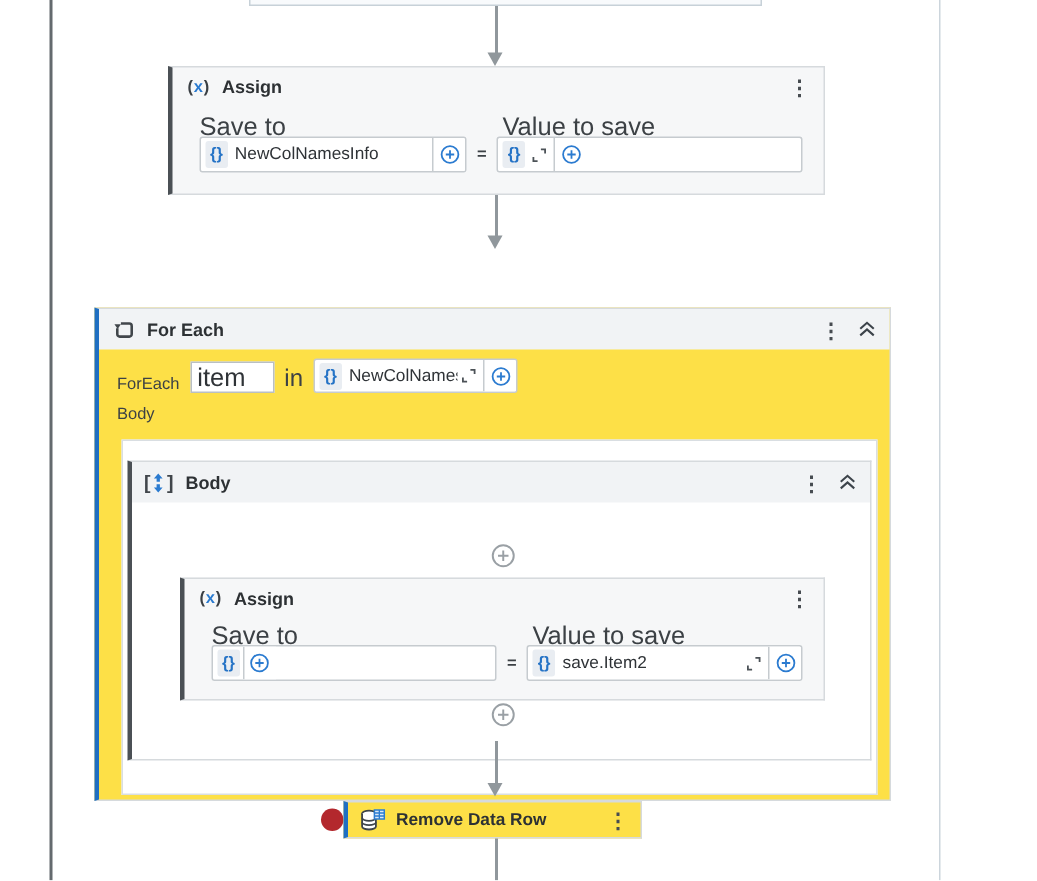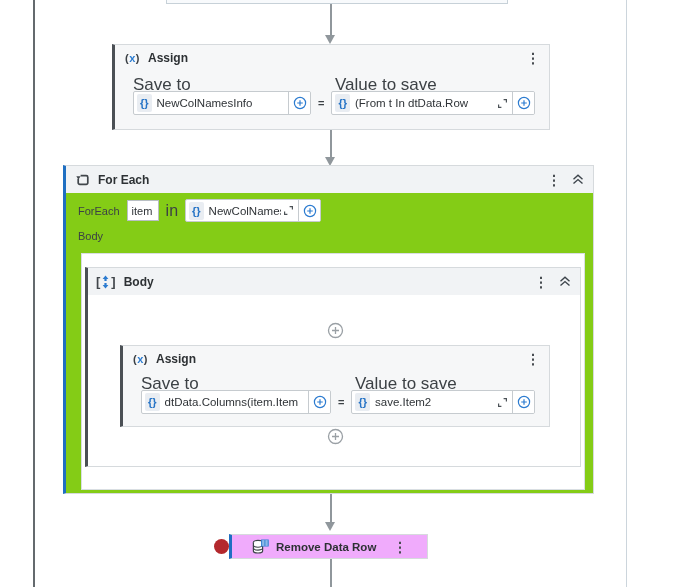--- a/index.html
+++ b/index.html
@@ -11,21 +11,21 @@
 
   
   .stem{position:absolute;width:2px;background:#90979c;}
   .ahead{position:absolute;width:0;height:0;border-left:5px solid transparent;
          border-right:5px solid transparent;border-top:9px solid #90979c;}
 
   
   .card{position:absolute;box-sizing:border-box;background:#f6f7f8;
         border:1px solid #d6dadd;border-left:3px solid var(--accent-dark,#4b5055);}
   .card.blueacc{border-left-color:var(--accent-blue,#1f6fc2);}
-  .card.container{background:#84cc16;}
+  .card.container{background:#fde047;margin-top:40px;}
   .chead{display:flex;align-items:center;height:26px;padding:0 9px 0 10px;gap:8px;box-sizing:border-box;}
   .chead.strip{background:#f1f3f5;height:27px;}
   .ctitle{font-size:12px;font-weight:bold;color:#2d3134;white-space:nowrap;}
   .hright{margin-left:auto;display:flex;align-items:center;gap:11px;}
   .kebab{font-size:14px;font-weight:bold;color:#474c51;line-height:1;cursor:pointer;}
 
   .assign-ic{font-size:11px;font-weight:bold;color:#3a3f44;letter-spacing:0.5px;white-space:nowrap;}
   .assign-ic .ax{color:#2b7bd0;}
   .body-ic{display:flex;align-items:center;font-size:13px;font-weight:bold;color:#41464b;gap:1px;}
 
@@ -37,22 +37,22 @@
   .chip{background:#e9edf2;color:#2573c6;font-weight:bold;font-size:11px;
         height:18px;display:flex;align-items:center;padding:0 3px;margin:0 2px 0 3px;border-radius:2px;flex:none;}
   .ftext{font-size:11.5px;color:#2f3337;padding:0 3px;white-space:nowrap;overflow:hidden;flex:1;}
   .expand{flex:none;margin:0 4px 0 2px;display:flex;cursor:pointer;}
   .plus-sec{flex:none;border-left:1px solid #c6cbcf;width:21px;height:100%;
             display:flex;align-items:center;justify-content:center;cursor:pointer;background:#fff;}
   .eq{font-size:11px;font-weight:bold;color:#3c4145;margin:0 7px;}
 
   .addbtn{position:absolute;width:17px;height:17px;cursor:pointer;}
   .flabel{white-space:nowrap;}
-  .itembox{width:32px;height:21px;border:1px solid #b9bfc4;background:#fff;font-family:"Liberation Sans",sans-serif;
-           font-size:11px;color:#2f3337;padding:0 4px;box-sizing:border-box;}
+  .itembox{width:56px;height:21px;border:1px solid #b9bfc4;background:#fff;font-family:"Liberation Sans",sans-serif;
+           font-size:17px;color:#2f3337;padding:0 4px;box-sizing:border-box;}
   .wrapperbox{position:absolute;border:1px solid #d9dee2;background:#fff;box-sizing:border-box;}
   .toppartial{position:absolute;left:166px;top:-12px;width:342px;height:16px;background:#f8fafc;
               border:1px solid #c7d1d8;box-sizing:border-box;}
   .reddot{position:absolute;width:15px;height:15px;border-radius:50%;background:var(--breakpoint-red,#b3282d);cursor:pointer;}
   .rm-title{font-size:11.5px;font-weight:bold;color:#2d3134;white-space:nowrap;}
 </style>
 </head>
 <body>
 
 <div class="stage">
@@ -84,21 +84,20 @@
         <span class="plus-sec">
           <svg width="14" height="14" viewBox="0 0 14 14">
               <circle cx="7" cy="7" r="5.6" fill="none" stroke="#2b7bd0" stroke-width="1.2"></circle>
               <path d="M7 4.2 V9.8 M4.2 7 H9.8" stroke="#2b7bd0" stroke-width="1.2"></path>
             </svg>
         </span>
       </div>
       <span class="eq">=</span>
       <div class="field" style="width:204px;">
         <span class="chip">{}</span>
-        <span class="ftext">(From t In dtData.Row</span>
         <span class="expand">
           <svg width="11" height="11" viewBox="0 0 11 11">
               <path d="M1.6 6.6 V9.4 H4.4 M6.6 1.6 H9.4 V4.4" fill="none" stroke="#4c5257" stroke-width="1.2"></path>
             </svg>
         </span>
         <span class="plus-sec">
           <svg width="14" height="14" viewBox="0 0 14 14">
               <circle cx="7" cy="7" r="5.6" fill="none" stroke="#2b7bd0" stroke-width="1.2"></circle>
               <path d="M7 4.2 V9.8 M4.2 7 H9.8" stroke="#2b7bd0" stroke-width="1.2"></path>
             </svg>
@@ -118,21 +117,21 @@
       </svg>
       <span class="ctitle">For Each</span>
       <span class="hright">
         <span class="kebab">⋮</span>
         <svg width="12" height="11" viewBox="0 0 12 11" style="cursor:pointer;">
             <path d="M1.5 5.2 L6 1.2 L10.5 5.2 M1.5 9.6 L6 5.6 L10.5 9.6" fill="none" stroke="#3d444b" stroke-width="1.4"></path>
           </svg>
       </span>
     </div>
 
-    <div style="position:absolute;top:33px;left:12px;display:flex;align-items:center;gap:7px;">
+    <div style="position:absolute;top:33px;left:12px;display:flex;align-items:flex-end;gap:7px;">
       <span class="flabel" style="font-size:11px;color:#3c4145;">ForEach</span>
       <input class="itembox" value="item" style="">
       <span class="flabel" style="font-size:16px;color:#3c4145;">in</span>
       <div class="field small" style="width:136px;">
         <span class="chip">{}</span>
         <span class="ftext">NewColNames</span>
         <span class="expand">
           <svg width="11" height="11" viewBox="0 0 11 11">
               <path d="M1.6 6.6 V9.4 H4.4 M6.6 1.6 H9.4 V4.4" fill="none" stroke="#4c5257" stroke-width="1.2"></path>
             </svg>
@@ -184,21 +183,20 @@
                 <span class="kebab">⋮</span>
               </span>
           </div>
           <div class="labels" style="top:28px;left:18px;">
             <span class="flabel" style="width:214px;">Save to</span>
             <span class="flabel">Value to save</span>
           </div>
           <div class="fields" style="top:44px;left:18px;">
             <div class="field" style="width:190px;">
               <span class="chip">{}</span>
-              <span class="ftext">dtData.Columns(item.Item</span>
               <span class="plus-sec">
                 <svg width="14" height="14" viewBox="0 0 14 14">
                     <circle cx="7" cy="7" r="5.6" fill="none" stroke="#2b7bd0" stroke-width="1.2"></circle>
                     <path d="M7 4.2 V9.8 M4.2 7 H9.8" stroke="#2b7bd0" stroke-width="1.2"></path>
                   </svg>
               </span>
             </div>
             <span class="eq">=</span>
             <div class="field" style="width:184px;">
               <span class="chip">{}</span>
@@ -226,21 +224,21 @@
         </div>
       </div>
     </div>
   </div>
 
   <div class="stem" style="left:330px;top:494px;height:29px;"></div>
   <div class="ahead" style="left:325px;top:522px;"></div>
 
   <div class="reddot" style="left:214px;top:539px;"></div>
 
-  <div class="card blueacc" style="left:229px;top:534px;width:199px;height:25px;display:flex;align-items:center;padding:0 20px;gap:7px;background:#f0abfc;">
+  <div class="card blueacc" style="left:229px;top:534px;width:199px;height:25px;display:flex;align-items:center;padding:0 8px;gap:7px;background:#fde047;">
     <svg width="17" height="16" viewBox="0 0 17 16">
       <ellipse cx="6" cy="3.4" rx="4.6" ry="2" fill="#fff" stroke="#3e444a" stroke-width="1.2"></ellipse>
       <path d="M1.4 3.4 V12 c0 1.1 2.1 2 4.6 2 s4.6 -0.9 4.6 -2 V3.4" fill="#fff" stroke="#3e444a" stroke-width="1.2"></path>
       <path d="M1.4 6.2 c0 1.1 2.1 2 4.6 2 s4.6 -0.9 4.6 -2 M1.4 9.1 c0 1.1 2.1 2 4.6 2 s4.6 -0.9 4.6 -2" fill="none" stroke="#3e444a" stroke-width="1.1"></path>
       <rect x="9.6" y="1" width="6.6" height="6" fill="#dce9f7" stroke="#2d7dd2" stroke-width="1"></rect>
       <path d="M9.6 3 H16.2 M12.9 1 V7 M9.6 5 H16.2" stroke="#2d7dd2" stroke-width="0.9"></path>
     </svg>
     <span class="rm-title">Remove Data Row</span>
     <span class="hright">
         <span class="kebab">⋮</span>

